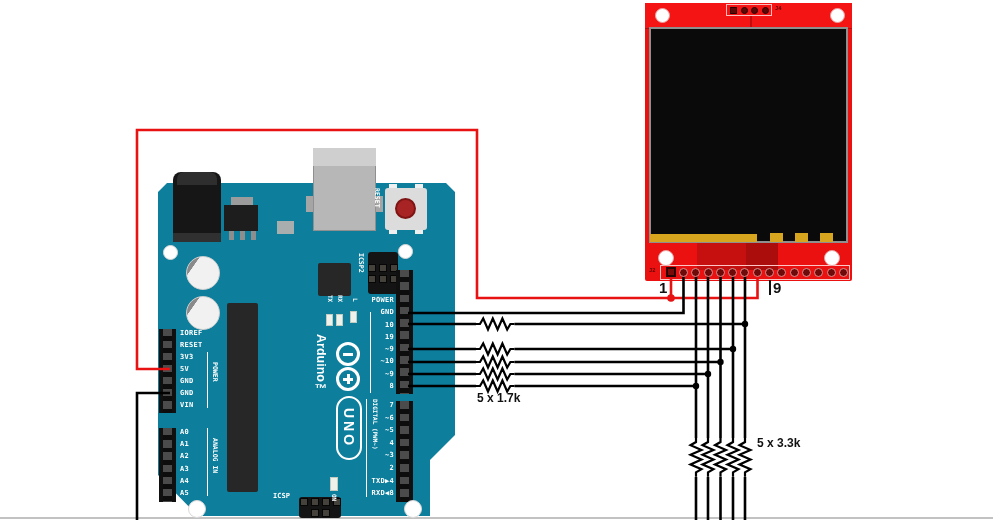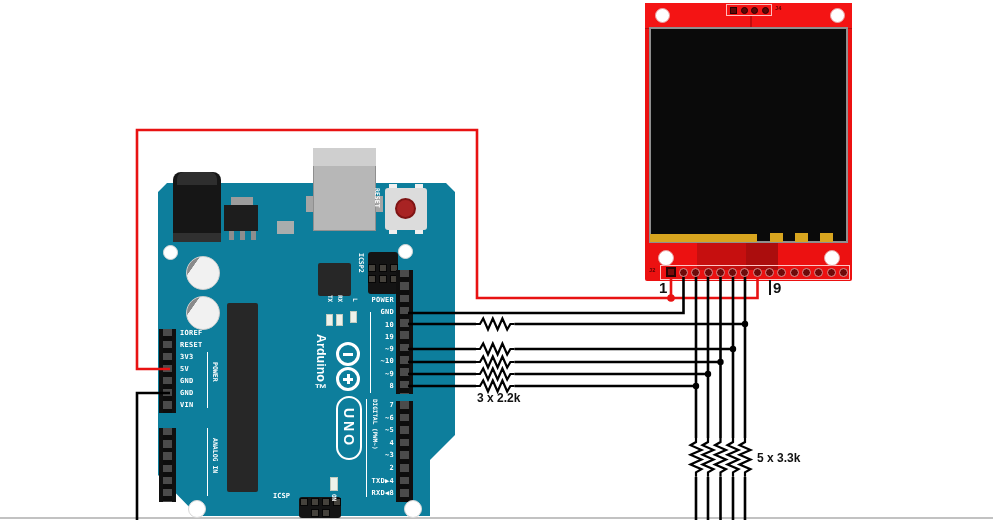--- a/index.html
+++ b/index.html
@@ -173,20 +173,28 @@
     </div>
   <div class="abs rows" style="left:180px;top:327px;width:42px;--pitch:12px;">
       <span>IOREF</span>
       <span>RESET</span>
       <span>3V3</span>
       <span>5V</span>
       <span>GND</span>
       <span>GND</span>
       <span>VIN</span>
     </div>
+  <div class="abs rows" style="left:180px;top:426px;width:42px;--pitch:12.2px;">
+      <span>A0</span>
+      <span>A1</span>
+      <span>A2</span>
+      <span>A3</span>
+      <span>A4</span>
+      <span>A5</span>
+    </div>
 
   <div class="abs wline" style="left:207px;top:352px;width:1.2px;height:56px;"></div>
   <div class="abs vtext" style="left:211px;top:362px;font-size:6.5px;">POWER</div>
   <div class="abs wline" style="left:207px;top:428px;width:1.2px;height:68px;"></div>
   <div class="abs vtext" style="left:211px;top:438px;font-size:6.5px;">ANALOG IN</div>
   <div class="abs wline" style="left:370px;top:312px;width:1.2px;height:81px;"></div>
   <div class="abs wline" style="left:366px;top:399px;width:1.2px;height:98px;"></div>
   <div class="abs vtext" style="left:372px;top:399px;font-size:6px;">DIGITAL (PWM~)</div>
 
   <div class="abs tft"></div>
@@ -232,22 +240,22 @@
       <i></i>
       <i></i>
       <i></i>
       <i></i>
     </div>
 
   <div class="abs note" style="left:659px;top:279px;font-size:15px;">1</div>
   <div class="abs tick9"></div>
   <div class="abs note" style="left:773px;top:279px;font-size:15px;">9</div>
 
-  <div class="abs note" style="left:477px;top:391px;font-size:12px;">3 x 2.2k</div>
-  <div class="abs note" style="left:757px;top:451px;font-size:12px;">5 x 3.3k</div>
+  <div class="abs note" style="left:477px;top:391px;font-size:12px;">5 x 1.7k</div>
+  <div class="abs note" style="left:757px;top:436px;font-size:12px;">5 x 3.3k</div>
 
   <div class="abs botline"></div>
 
   <svg class="abs wires" width="993" height="520" viewBox="0 0 993 520">
 
     <g fill="none" stroke="#e81212" stroke-width="2.6">
       <path d="M170,369 H137 V130 H477 V298 H757.5 V272"></path>
       <path d="M671,298 V276"></path>
     </g>
     <circle cx="671" cy="298" r="3.8" fill="#e81212"></circle>

